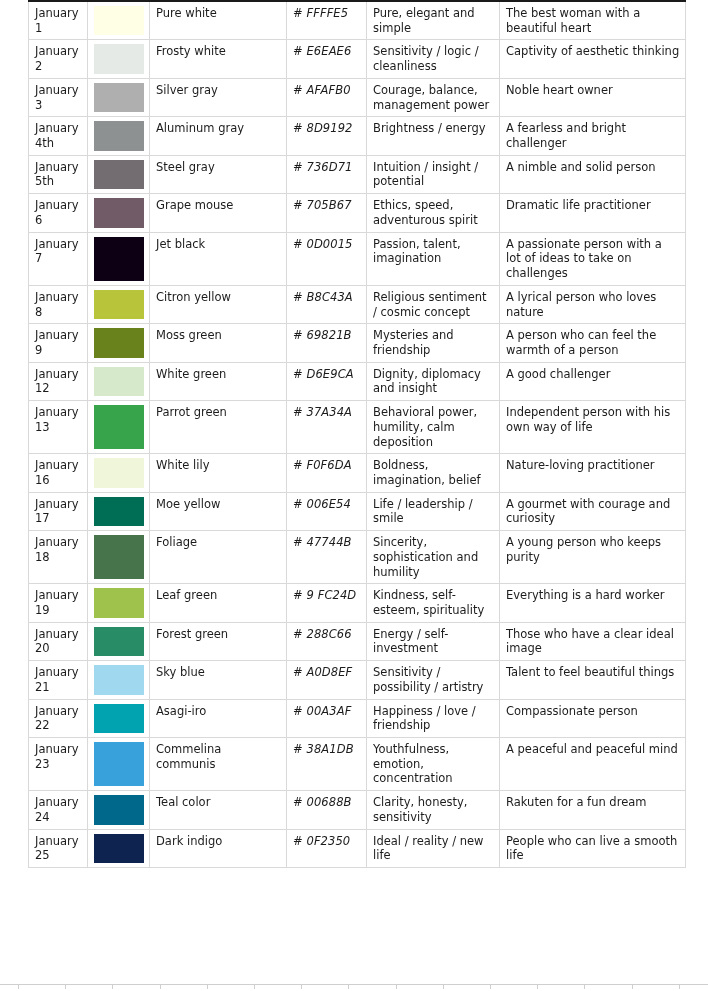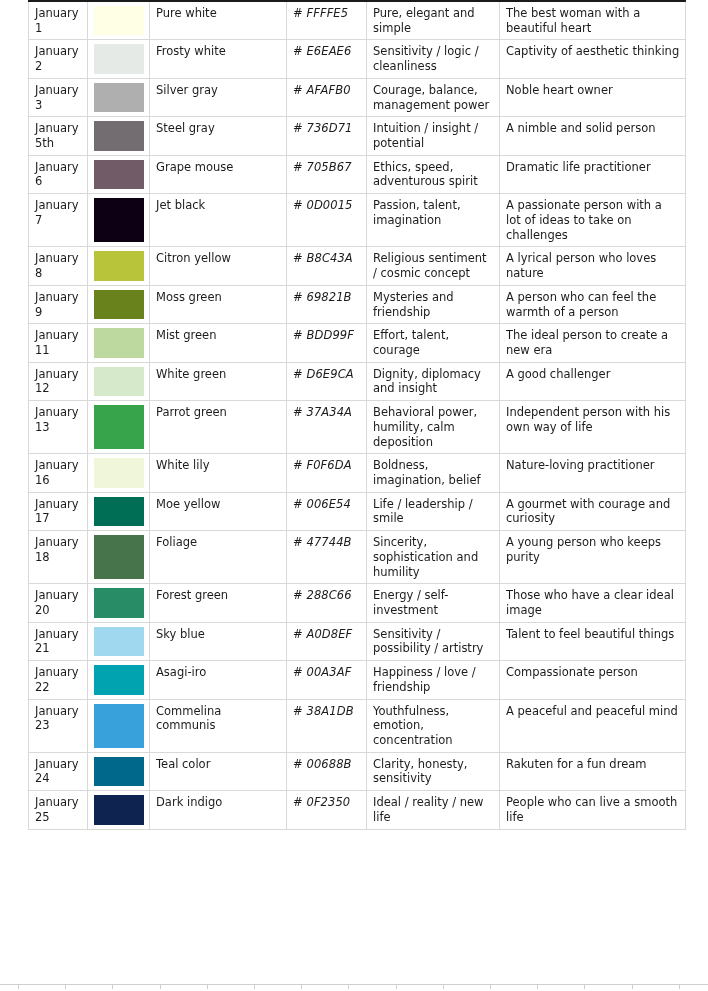--- a/index.html
+++ b/index.html
@@ -133,20 +133,30 @@
           <td class="cell-date">January 3</td>
           <td class="cell-swatch">
             <span class="swatch" style="background-color: rgb(175, 175, 176);"></span>
           </td>
           <td class="cell-name">Silver gray</td>
           <td class="cell-hex"># AFAFB0</td>
           <td class="cell-meaning">Courage, balance, management power</td>
           <td class="cell-personality">Noble heart owner</td>
         </tr>
         <tr>
+          <td class="cell-date">January 4th</td>
+          <td class="cell-swatch">
+            <span class="swatch" style="background-color: rgb(141, 145, 146);"></span>
+          </td>
+          <td class="cell-name">Aluminum gray</td>
+          <td class="cell-hex"># 8D9192</td>
+          <td class="cell-meaning">Brightness / energy</td>
+          <td class="cell-personality">A fearless and bright challenger</td>
+        </tr>
+        <tr>
           <td class="cell-date">January 5th</td>
           <td class="cell-swatch">
             <span class="swatch" style="background-color: rgb(115, 109, 113);"></span>
           </td>
           <td class="cell-name">Steel gray</td>
           <td class="cell-hex"># 736D71</td>
           <td class="cell-meaning">Intuition / insight / potential</td>
           <td class="cell-personality">A nimble and solid person</td>
         </tr>
         <tr>
@@ -183,30 +193,20 @@
           <td class="cell-date">January 9</td>
           <td class="cell-swatch">
             <span class="swatch" style="background-color: rgb(105, 130, 27);"></span>
           </td>
           <td class="cell-name">Moss green</td>
           <td class="cell-hex"># 69821B</td>
           <td class="cell-meaning">Mysteries and friendship</td>
           <td class="cell-personality">A person who can feel the warmth of a person</td>
         </tr>
         <tr>
-          <td class="cell-date">January 11</td>
-          <td class="cell-swatch">
-            <span class="swatch" style="background-color: rgb(189, 217, 159);"></span>
-          </td>
-          <td class="cell-name">Mist green</td>
-          <td class="cell-hex"># BDD99F</td>
-          <td class="cell-meaning">Effort, talent, courage</td>
-          <td class="cell-personality">The ideal person to create a new era</td>
-        </tr>
-        <tr>
           <td class="cell-date">January 12</td>
           <td class="cell-swatch">
             <span class="swatch" style="background-color: rgb(214, 233, 202);"></span>
           </td>
           <td class="cell-name">White green</td>
           <td class="cell-hex"># D6E9CA</td>
           <td class="cell-meaning">Dignity, diplomacy and insight</td>
           <td class="cell-personality">A good challenger</td>
         </tr>
         <tr>
@@ -241,20 +241,30 @@
         </tr>
         <tr>
           <td class="cell-date">January 18</td>
           <td class="cell-swatch">
             <span class="swatch" style="background-color: rgb(71, 116, 75);"></span>
           </td>
           <td class="cell-name">Foliage</td>
           <td class="cell-hex"># 47744B</td>
           <td class="cell-meaning">Sincerity, sophistication and humility</td>
           <td class="cell-personality">A young person who keeps purity</td>
+        </tr>
+        <tr>
+          <td class="cell-date">January 19</td>
+          <td class="cell-swatch">
+            <span class="swatch" style="background-color: rgb(159, 194, 77);"></span>
+          </td>
+          <td class="cell-name">Leaf green</td>
+          <td class="cell-hex"># 9 FC24D</td>
+          <td class="cell-meaning">Kindness, self-esteem, spirituality</td>
+          <td class="cell-personality">Everything is a hard worker</td>
         </tr>
         <tr>
           <td class="cell-date">January 20</td>
           <td class="cell-swatch">
             <span class="swatch" style="background-color: rgb(40, 140, 102);"></span>
           </td>
           <td class="cell-name">Forest green</td>
           <td class="cell-hex"># 288C66</td>
           <td class="cell-meaning">Energy / self-investment</td>
           <td class="cell-personality">Those who have a clear ideal image</td>

